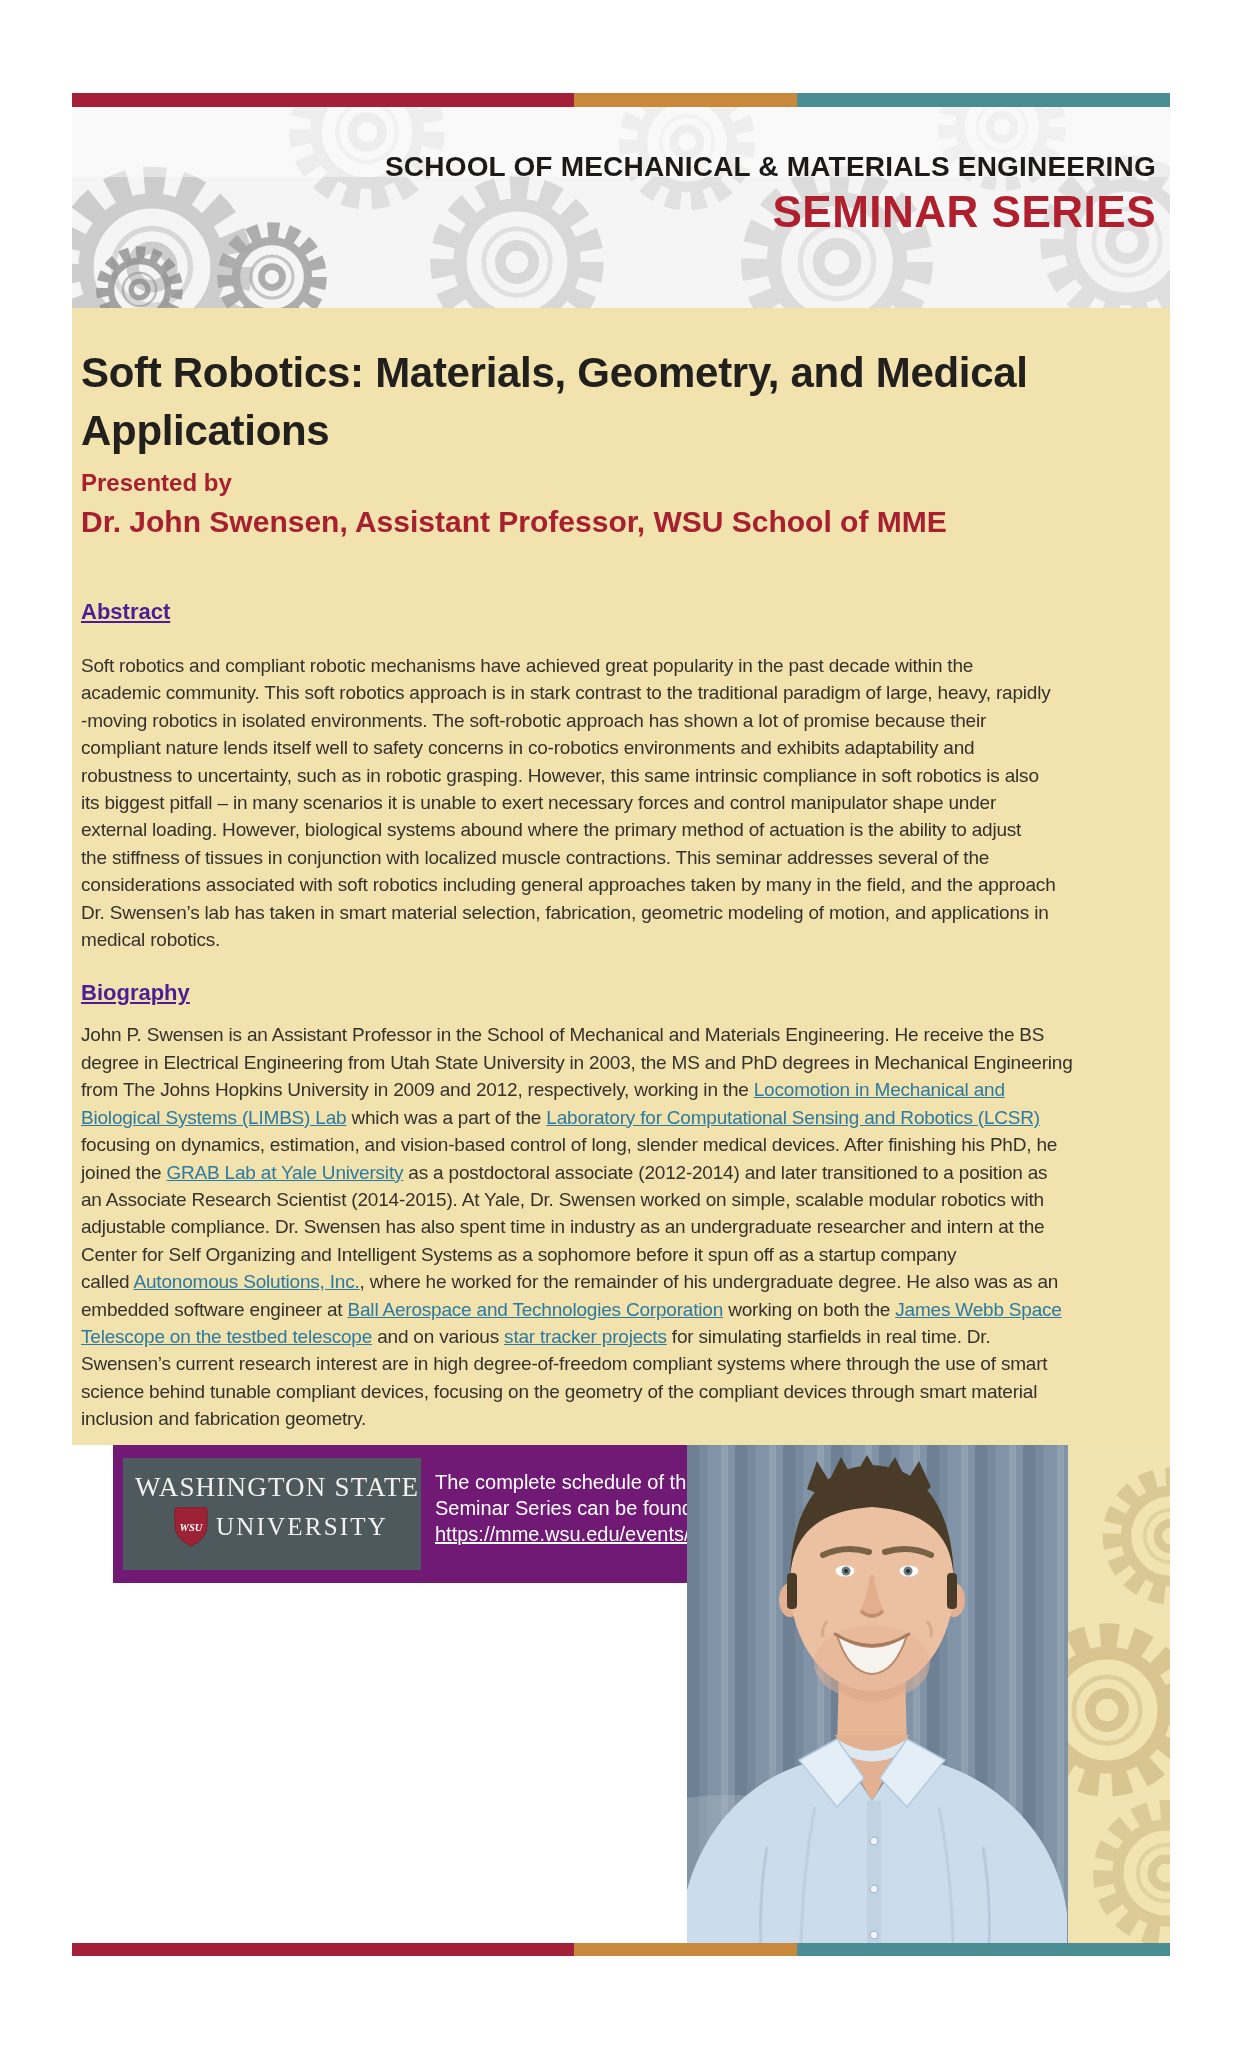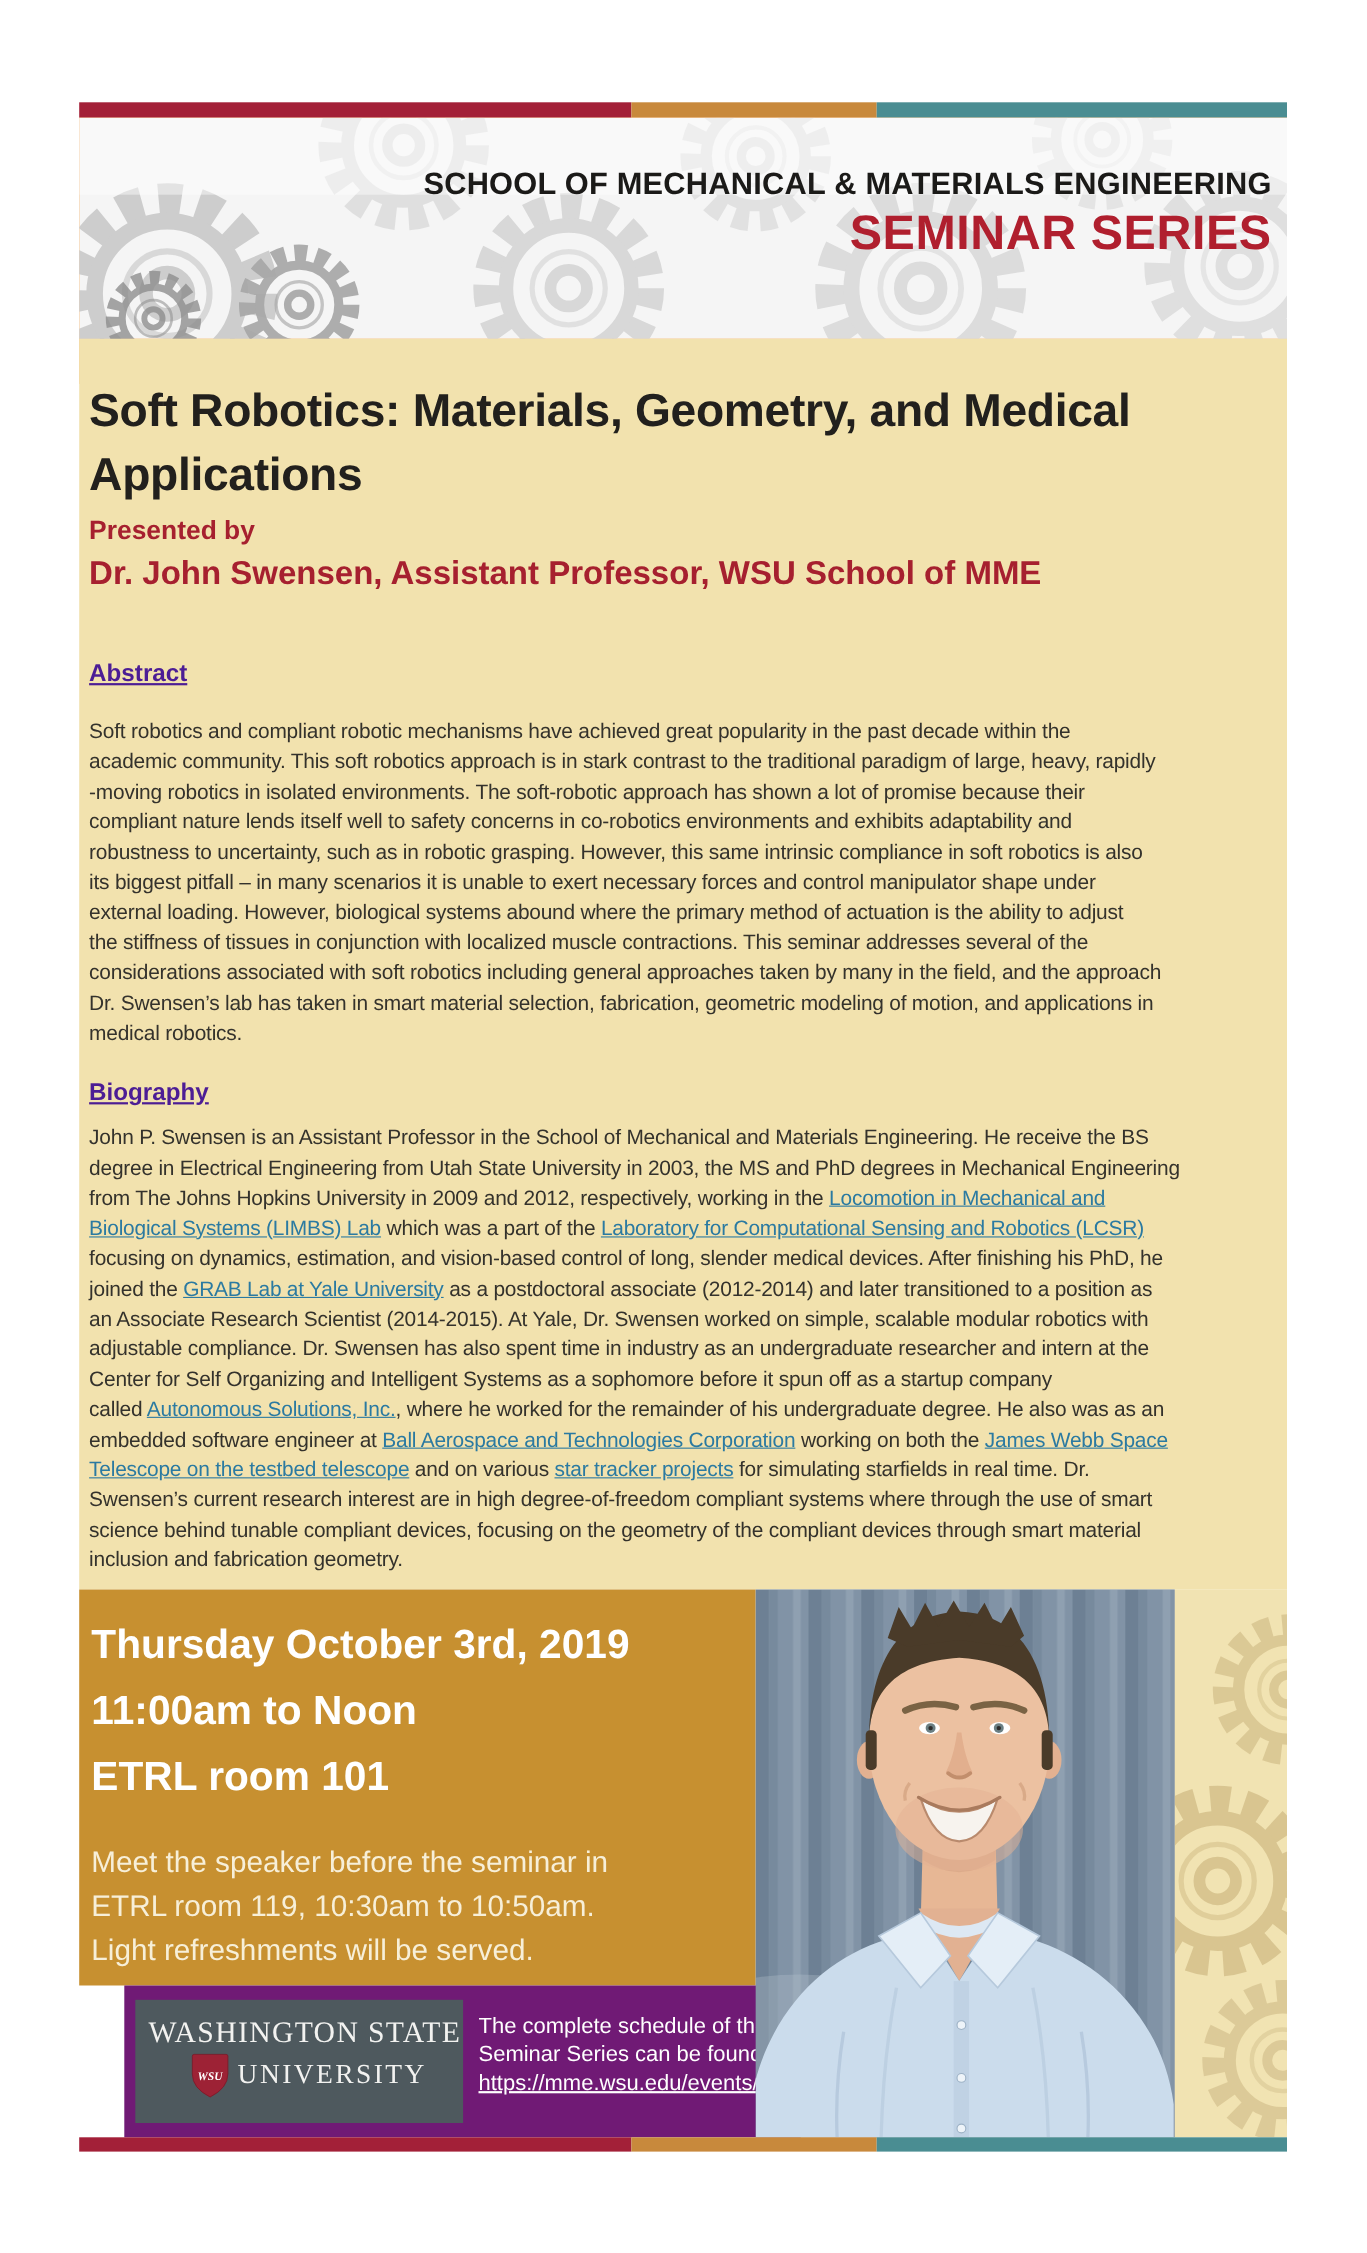--- a/index.html
+++ b/index.html
@@ -144,30 +144,20 @@
           <div class="bodyline"><span class="tlink">Telescope on the testbed telescope</span><span class=""> and on various </span><span class="tlink">star tracker projects</span><span class=""> for simulating starfields in real time. Dr.</span></div>
           <div class="bodyline"><span class="">Swensen’s current research interest are in high degree-of-freedom compliant systems where through the use of smart</span></div>
           <div class="bodyline"><span class="">science behind tunable compliant devices, focusing on the geometry of the compliant devices through smart material</span></div>
           <div class="bodyline"><span class="">inclusion and fabrication geometry.</span></div>
         </div>
     </div>
   </main>
 
   <section class="bottom">
     <div class="left-col">
-      <div class="gold">
-        <div class="big">Thursday October 3rd, 2019</div>
-        <div class="big">11:00am to Noon</div>
-        <div class="big">ETRL room 101</div>
-        <div class="meet" id="meet-lines">
-            <div class="meetline">Meet the speaker before the seminar in</div>
-            <div class="meetline">ETRL room 119, 10:30am to 10:50am.</div>
-            <div class="meetline">Light refreshments will be served.</div>
-          </div>
-      </div>
       <div class="slate">
         <div class="logo">
           <div class="logo-top">WASHINGTON STATE</div>
           <div class="logo-bottom">
             <svg class="shield" viewBox="0 0 44 52">
               <path d="M2,4 Q2,2 4,2 L40,2 Q42,2 42,4 L42,24 Q42,40 22,50 Q2,40 2,24 Z" fill="#9d2235" stroke="#7d1b2a" stroke-width="1"></path>
               <text x="22" y="31" text-anchor="middle" font-size="13" font-style="italic" font-weight="bold" fill="#ffffff" font-family="Liberation Serif, serif">WSU</text>
             </svg>
             <span class="logo-univ">UNIVERSITY</span>
           </div>

